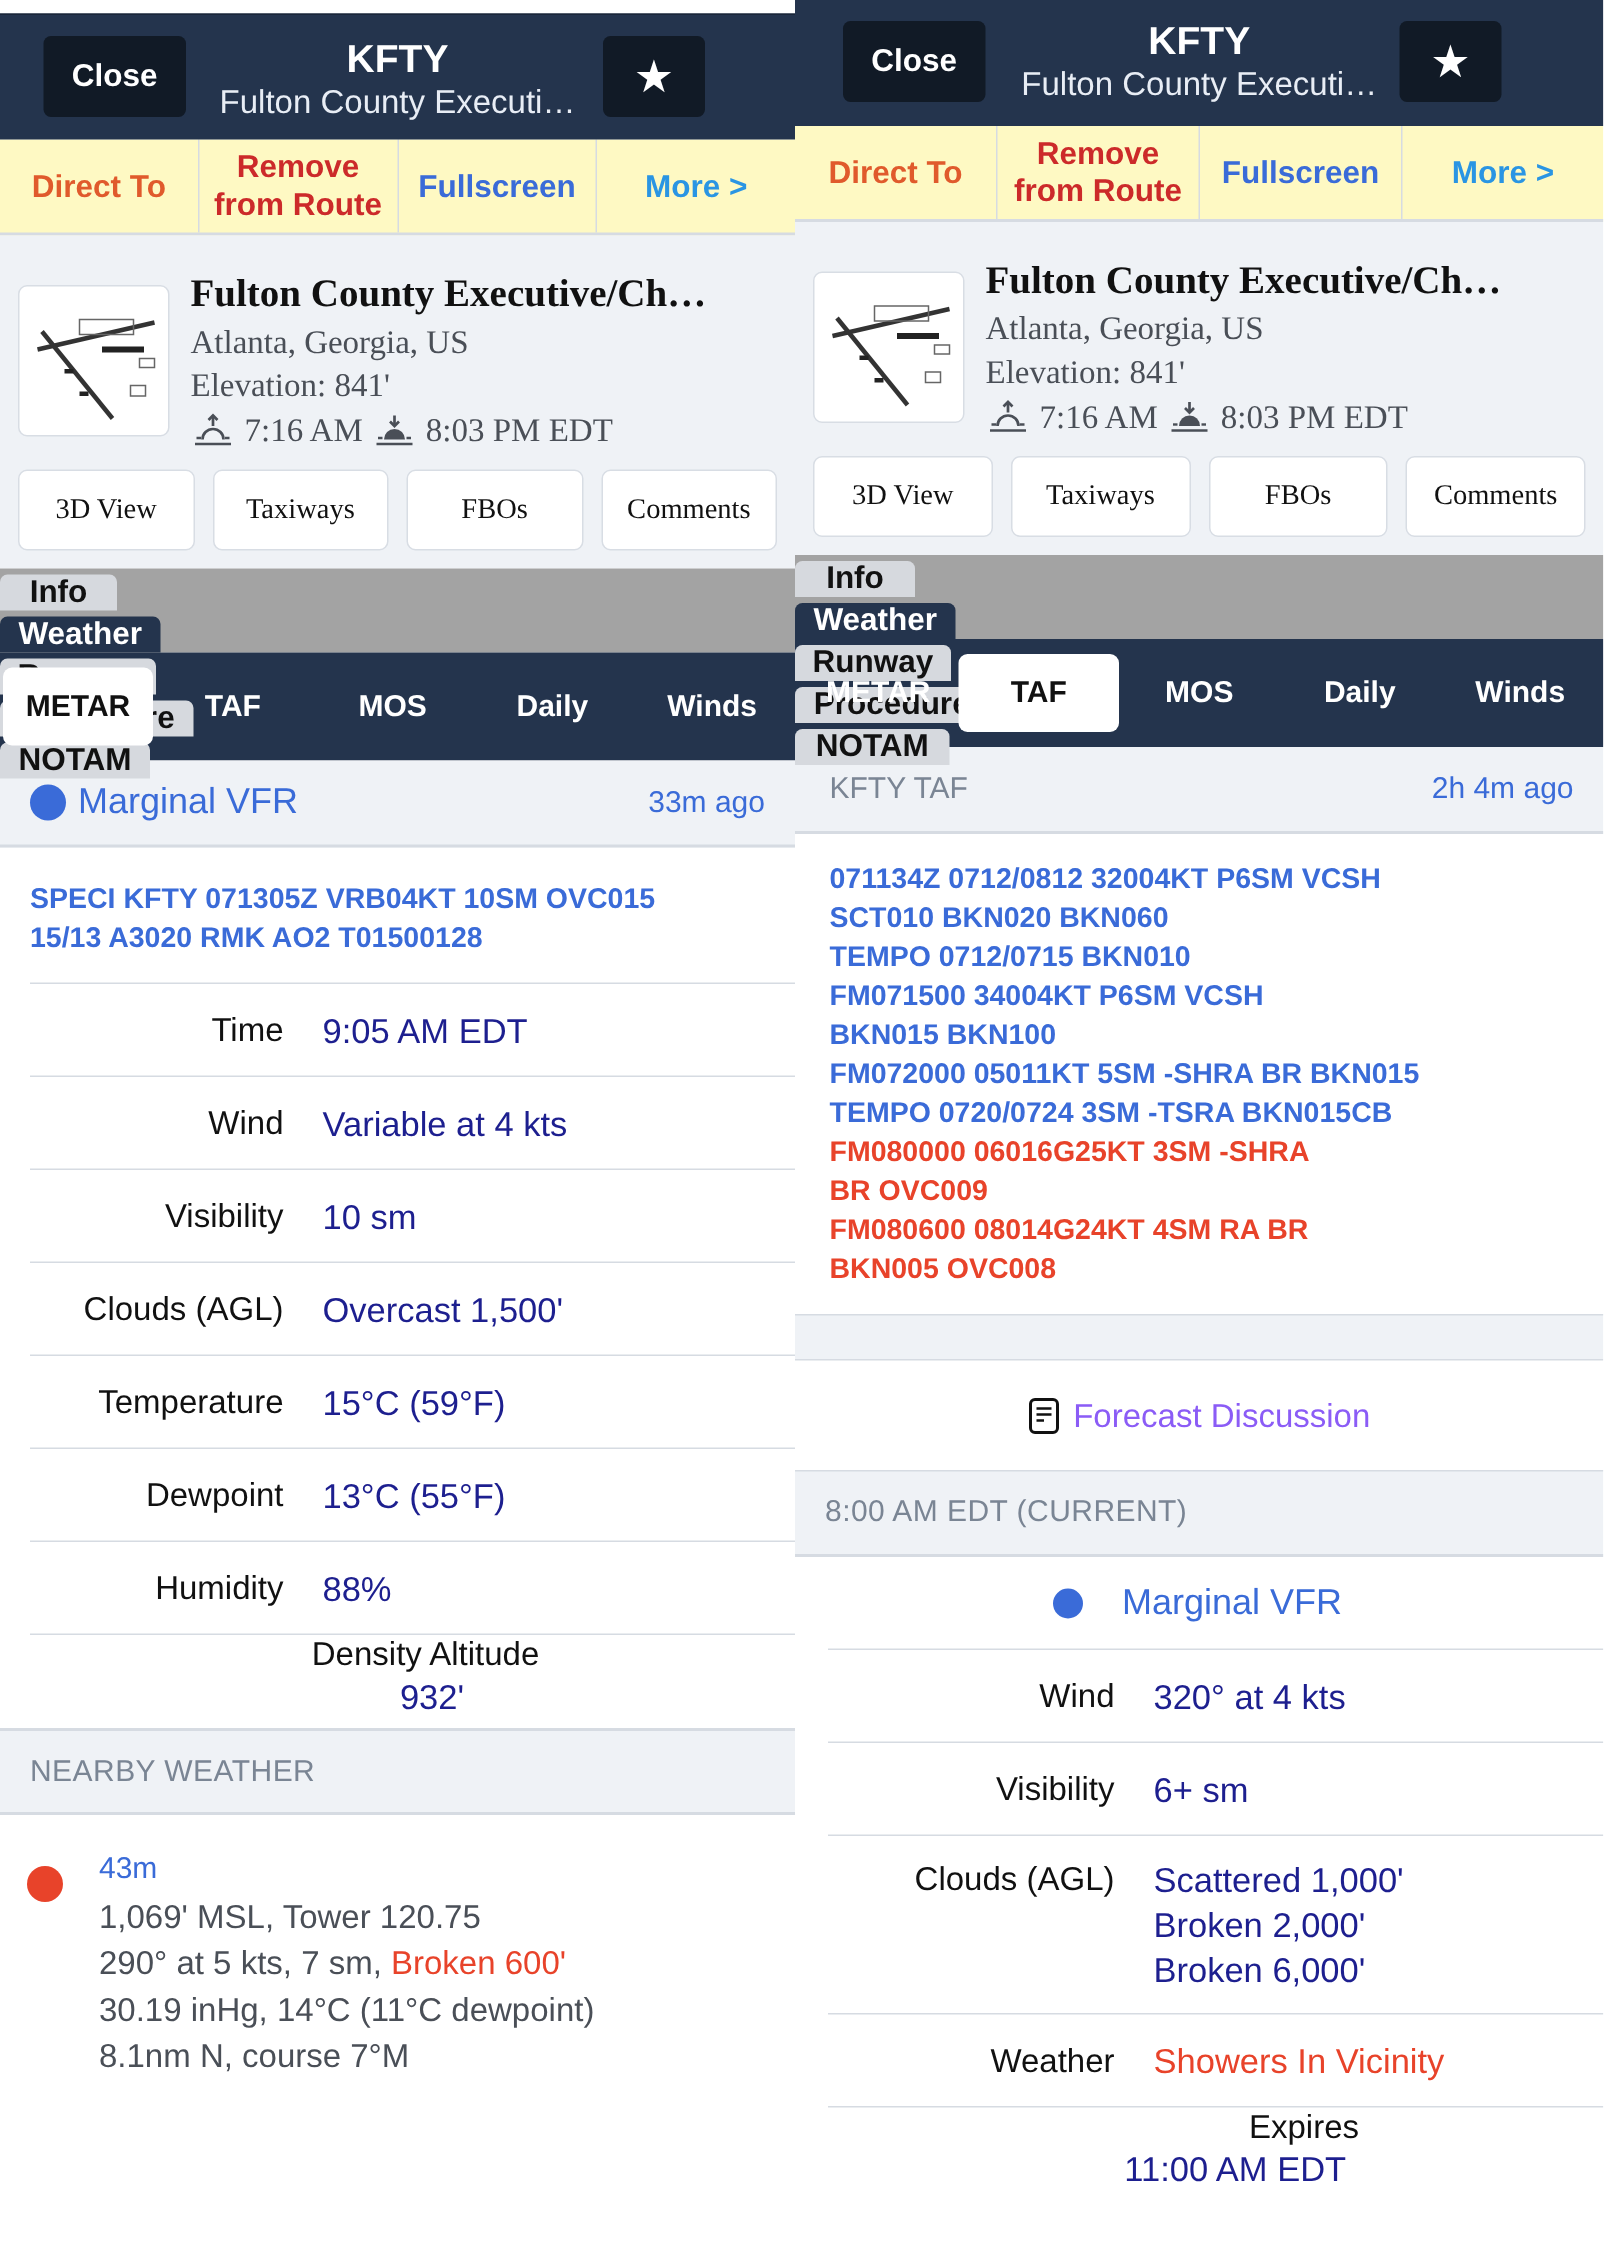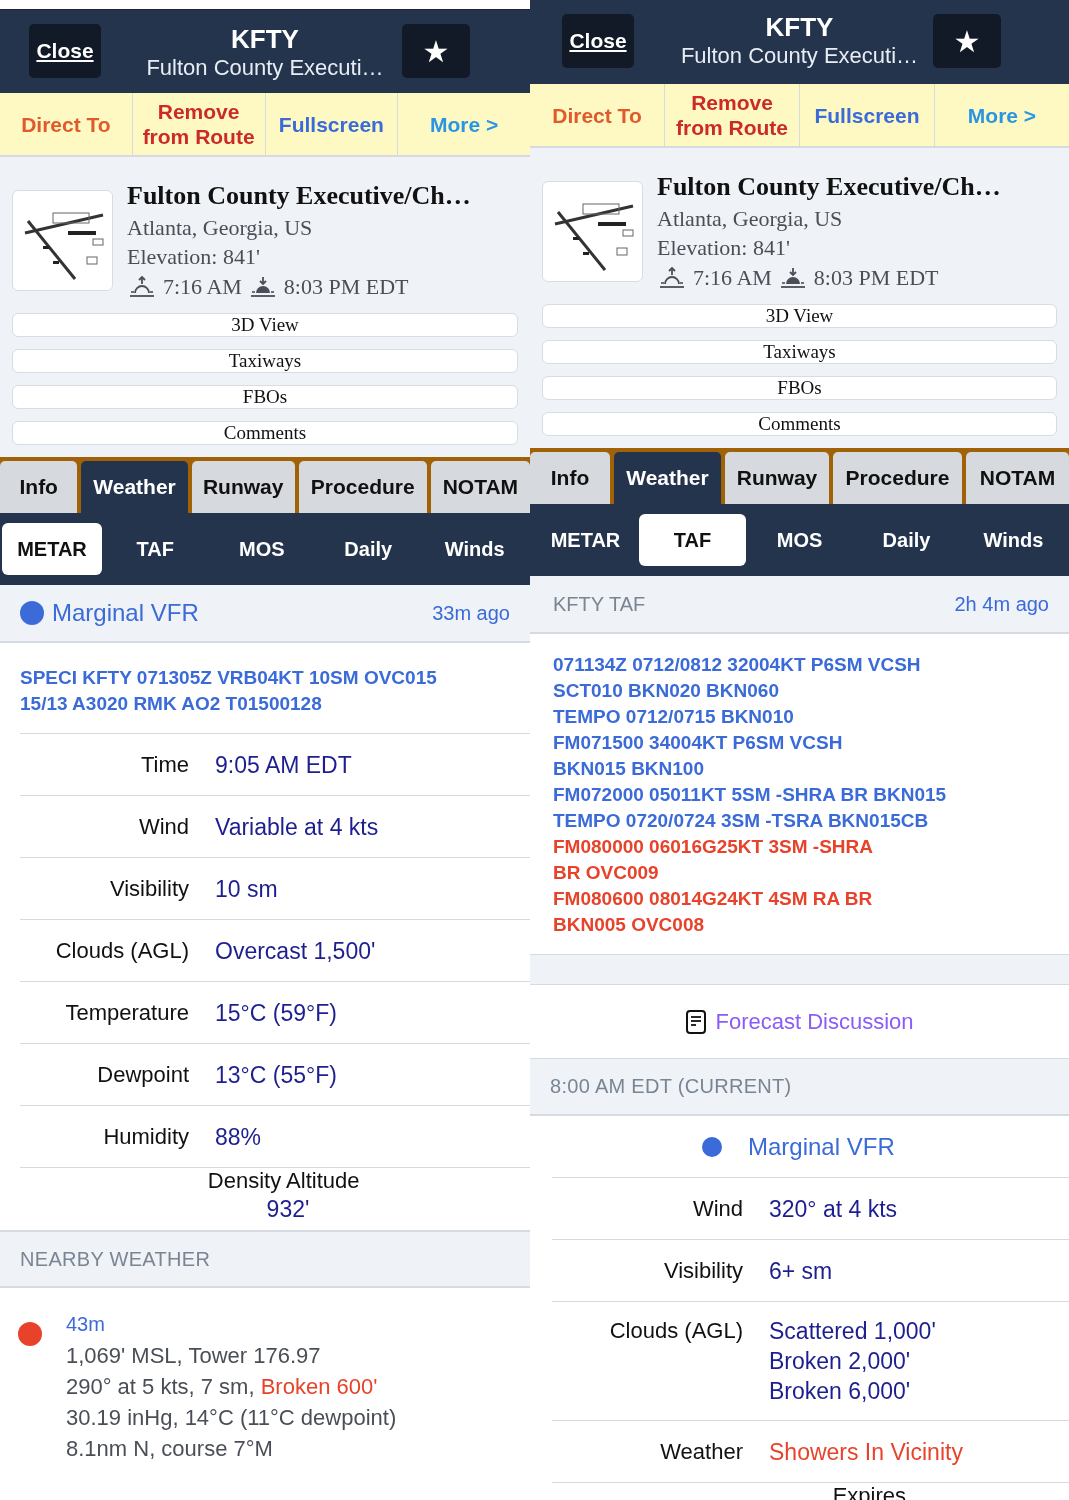--- a/index.html
+++ b/index.html
@@ -8,21 +8,21 @@
 
   .panel { position: absolute; top: 0; height: 1500px; overflow: hidden; background: #fff; }
   .panel.left { left: 0; width: 530px; }
   .panel.right { left: 530px; width: 539px; }
   .panel.left .shift { position: relative; top: 9px; }
 
   .navbar { background: #24344d; height: 84px; position: relative; }
   .panel.left .navbar { border-top: 1px solid #1a2639; }
   .nav-btn { position: absolute; top: 14px; height: 54px; background: #111a26; color: #fff; border-radius: 5px;
     display: flex; align-items: center; justify-content: center; font-weight: bold; font-size: 21px; }
-  .nav-btn.close { left: 29px; width: 72px; text-decoration: underline; }
+  .nav-btn.close { left: 29px; width: 95px; }
   .nav-btn.star { right: 60px; width: 68px; font-size: 30px; }
   .panel.right .nav-btn.star { right: 68px; }
   .nav-title { position: absolute; left: 130px; right: 130px; top: 14px; text-align: center; color: #fff; }
   .nav-title .code { font-size: 26px; font-weight: bold; line-height: 30px; }
   .nav-title .sub { font-size: 22px; line-height: 28px; color: #e8edf5; }
 
   .actions { display: flex; height: 64px; background: #fef9c3; border-bottom: 2px solid #d6dbe2; }
   .action { flex: 1; display: flex; align-items: center; justify-content: center; text-align: center;
     font-weight: bold; font-size: 21px; line-height: 25px; border-right: 1px solid #d6dbe2; }
   .action:last-child { border-right: none; }
@@ -33,25 +33,25 @@
 
   .info-block { background: #eff2f6; padding: 22px 12px 12px 12px; font-family: Liberation Serif, serif; }
   .info-top { display: flex; }
   .thumb { width: 101px; height: 101px; background: #fff; border: 1px solid #d8dde4; border-radius: 6px; flex-shrink: 0; margin-top: 11px; position: relative; overflow: hidden; }
   .info-text { margin-left: 14px; }
   .airport-name { font-size: 26px; font-weight: bold; color: #111; line-height: 34px; white-space: nowrap; }
   .meta { font-size: 22px; color: #4a4f57; line-height: 29px; }
   .sun { display: flex; align-items: center; gap: 6px; font-size: 22px; color: #4a4f57; line-height: 32px; }
   .sun svg { width: 30px; height: 24px; }
 
-  .quick-btns { display: flex; gap: 12px; margin-top: 10px; flex-direction: column; }
+  .quick-btns { display: flex; gap: 12px; margin-top: 10px; }
   .qbtn { flex: 1; height: 54px; background: #fff; border: 1px solid #d8dde4; border-radius: 6px;
     display: flex; align-items: center; justify-content: center; font-size: 19px; color: #111; }
 
-  .tabs { display: flex; background: #a16207; height: 56px; padding-top: 4px; gap: 4px; }
+  .tabs { display: flex; background: #a3a3a3; height: 56px; padding-top: 4px; gap: 4px; flex-direction: column; }
   .tab { height: 52px; background: #d6d9de; border-radius: 5px 5px 0 0; display: flex; align-items: center; justify-content: center;
     font-size: 21px; font-weight: bold; color: #111; padding: 0 10px; }
   .tab.active { background: #24344d; color: #fff; }
 
   .subtabs { background: #24344d; height: 72px; display: flex; align-items: center; padding: 0 2px; }
   .subtab { flex: 1; height: 52px; display: flex; align-items: center; justify-content: center;
     font-size: 20px; font-weight: bold; color: #fff; border-radius: 6px; }
   .subtab.active { background: #fff; color: #111; }
 
   .status-row { background: #eff2f6; height: 58px; display: flex; align-items: center; padding: 0 20px; border-bottom: 2px solid #d6dbe2; }
@@ -230,21 +230,21 @@
   </div>
 
   <div class="section-head">NEARBY WEATHER</div>
 
   <div class="nearby">
     <span class="dot red"></span>
     <div class="nearby-body">
       <div class="nearby-title">
             <span class="age">43m</span>
           </div>
-      <div class="nearby-line">1,069' MSL, Tower 176.97</div>
+      <div class="nearby-line">1,069' MSL, Tower 120.75</div>
       <div class="nearby-line"><span>290° at 5 kts, 7 sm, </span><span class="red">Broken 600'</span></div>
       <div class="nearby-line">30.19 inHg, 14°C (11°C dewpoint)</div>
       <div class="nearby-line">8.1nm N, course 7°M</div>
     </div>
   </div>
  </div>
 </div>
 
 <div class="panel right">
   <div class="navbar" style="height:84px">

